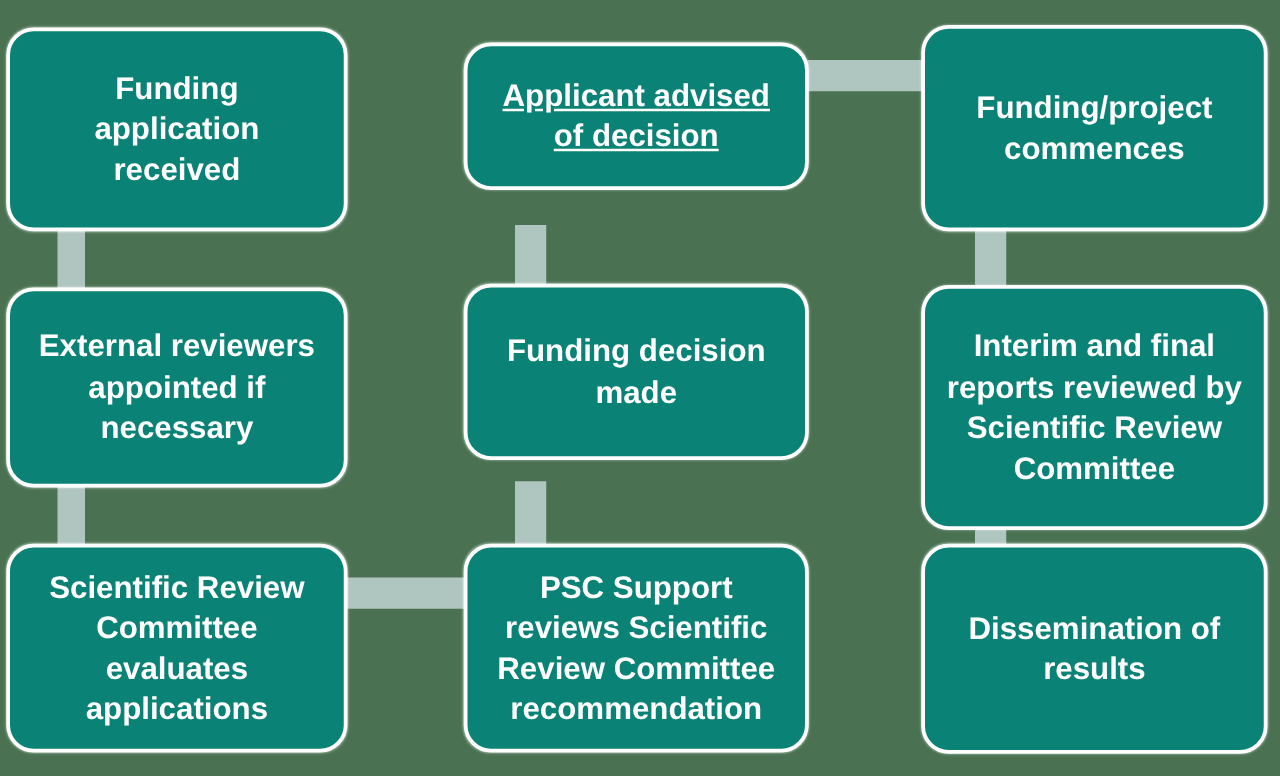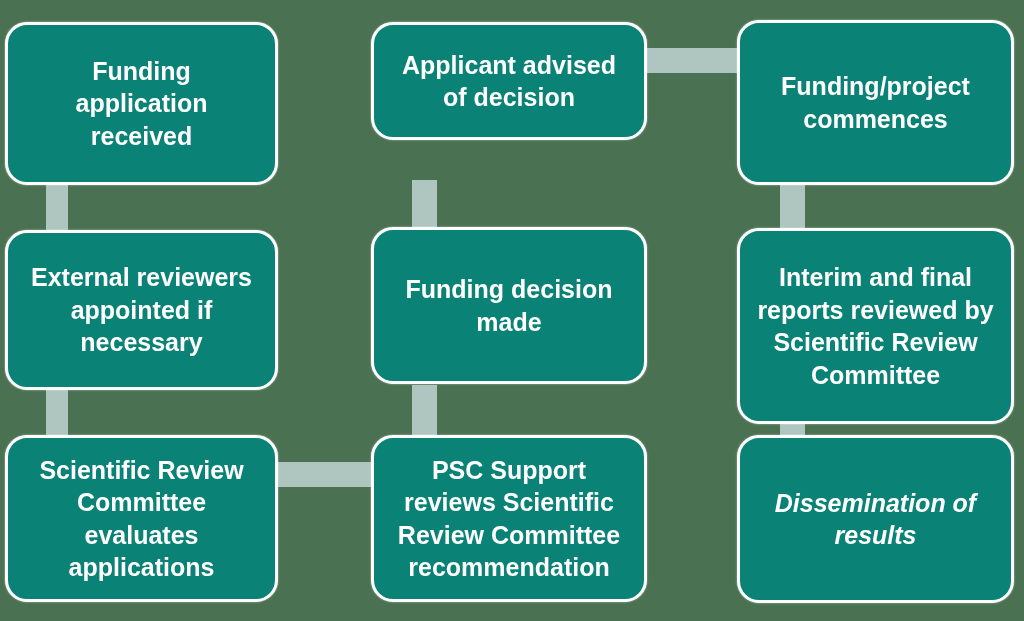--- a/index.html
+++ b/index.html
@@ -42,27 +42,27 @@
     align-items: center;
     justify-content: center;
     padding: 4px 10px;
     box-shadow: 0 0 2px rgba(255,255,255,0.6);
   }
   
   .n-c1r1 { left: 5px;   top: 22px;  width: 273px; height: 163px; }
   .n-c1r2 { left: 5px;   top: 230px; width: 273px; height: 160px; }
   .n-c1r3 { left: 5px;   top: 435px; width: 273px; height: 167px; }
   
-  .n-c2r1 { left: 371px; top: 22px;  width: 276px; height: 118px; }
-  .n-c2r2 { left: 371px; top: 227px; width: 276px; height: 157px; }
+  .n-c2r1 { left: 371px; top: 34px;  width: 276px; height: 118px; text-decoration: underline; }
+  .n-c2r2 { left: 371px; top: 227px; width: 276px; height: 141px; }
   .n-c2r3 { left: 371px; top: 435px; width: 276px; height: 167px; }
   
   .n-c3r1 { left: 737px; top: 20px;  width: 277px; height: 165px; text-align: center; }
   .n-c3r2 { left: 737px; top: 228px; width: 277px; height: 196px; }
-  .n-c3r3 { left: 737px; top: 435px; width: 277px; height: 168px; font-style: italic; }
+  .n-c3r3 { left: 737px; top: 435px; width: 277px; height: 168px; }
   
   .cn-v1 { left: 46px;  top: 180px; width: 22px;  height: 60px; }  
   .cn-v2 { left: 46px;  top: 385px; width: 22px;  height: 60px; }  
   .cn-h1 { left: 272px; top: 462px; width: 106px; height: 25px; }  
   .cn-v3 { left: 412px; top: 385px; width: 25px;  height: 60px; }  
   .cn-v4 { left: 412px; top: 180px; width: 25px;  height: 57px; }  
   .cn-h2 { left: 641px; top: 48px;  width: 102px; height: 25px; }  
   .cn-v5 { left: 780px; top: 180px; width: 25px;  height: 58px; }  
   .cn-v6 { left: 780px; top: 385px; width: 25px;  height: 60px; }  
 </style>

